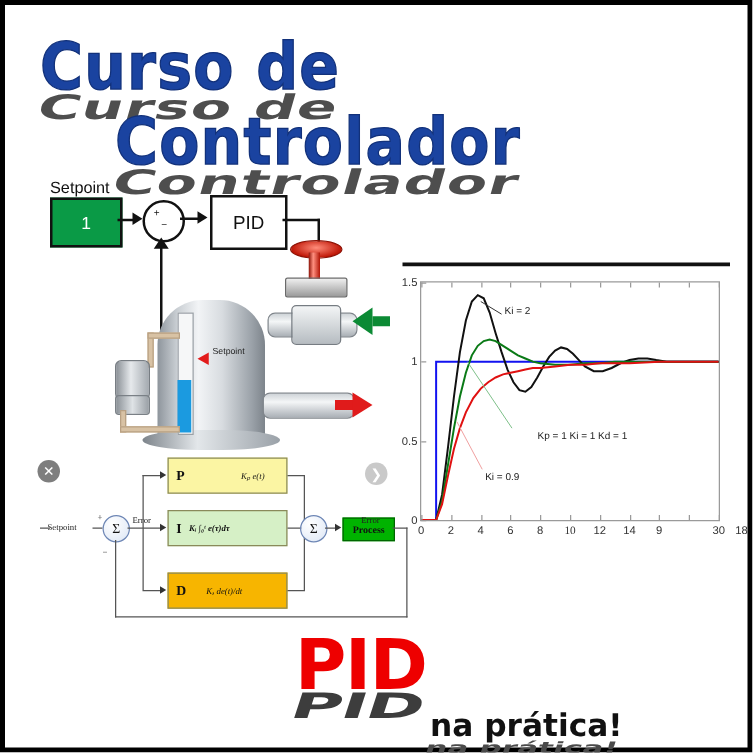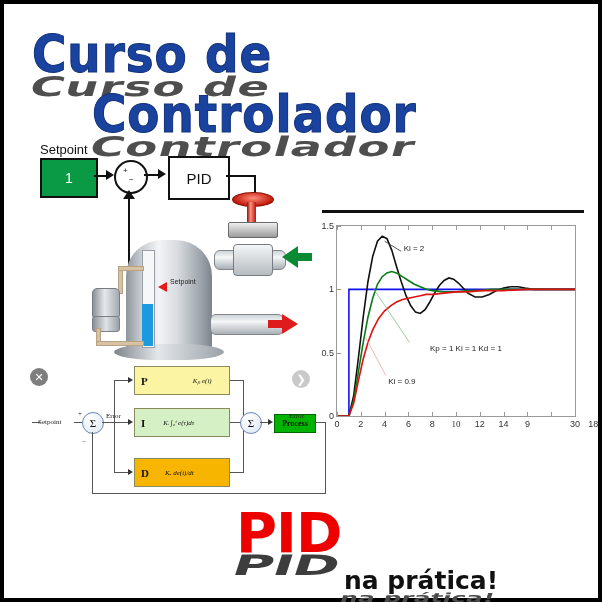--- a/index.html
+++ b/index.html
@@ -248,21 +248,21 @@
     <div class="bd-ar" style="left:102px;top:59px;"></div>
     <div class="bd-ar" style="left:102px;top:109px;"></div>
 
     <div class="bd-box" style="left:108px;top:6px;width:96px;height:29px;background:#fbf5a3;">
       <b>P</b>
       <span class="bd-f" style="margin-left:22px;padding-left:17px;">Kₚ e(t)</span>
     </div>
 
     <div class="bd-box" style="left:108px;top:48px;width:96px;height:29px;background:#d6f0c6;">
       <b>I</b>
-      <span class="bd-f" style="margin-left:12px;">Kᵢ ∫₀ᵗ e(τ)dτ</span>
+      <span class="bd-f" style="margin-left:0;font-weight:bold;">Kᵢ ∫₀ᵗ e(τ)dτ</span>
     </div>
 
     <div class="bd-box" style="left:108px;top:98px;width:96px;height:29px;background:#f7b500;">
       <b>D</b>
       <span class="bd-f" style="margin-left:10px;">Kₔ de(t)/dt</span>
     </div>
 
     <div class="bd-ln" style="left:204px;top:20px;width:14px;height:1px;"></div>
     <div class="bd-ln" style="left:204px;top:62px;width:14px;height:1px;"></div>
     <div class="bd-ln" style="left:204px;top:112px;width:14px;height:1px;"></div>

